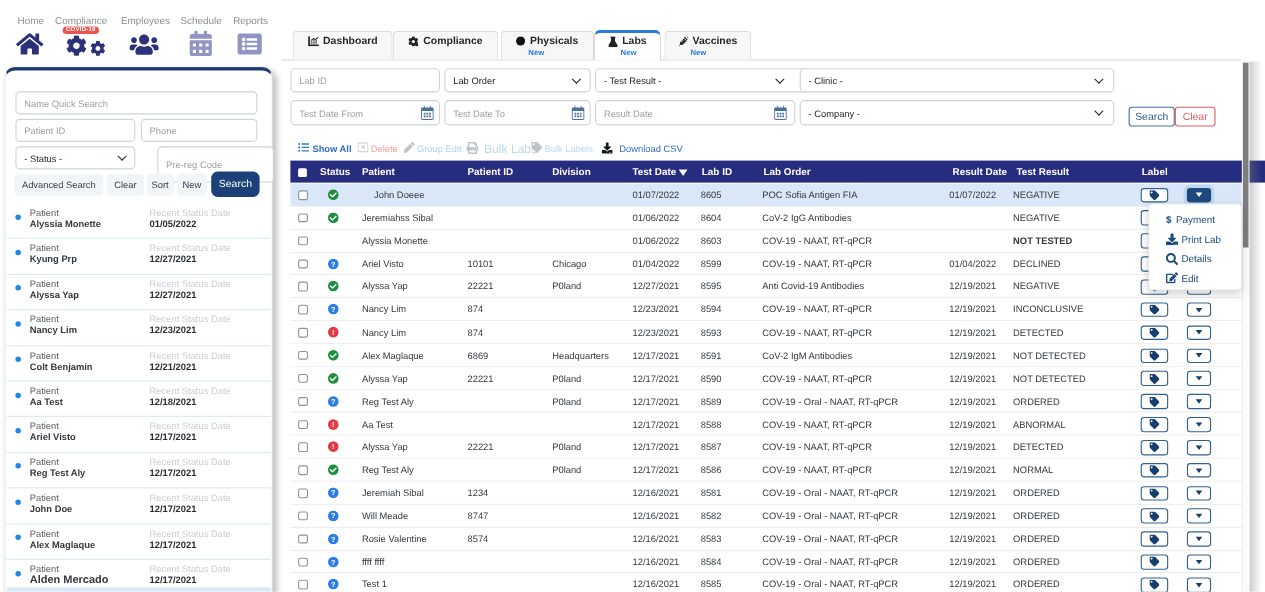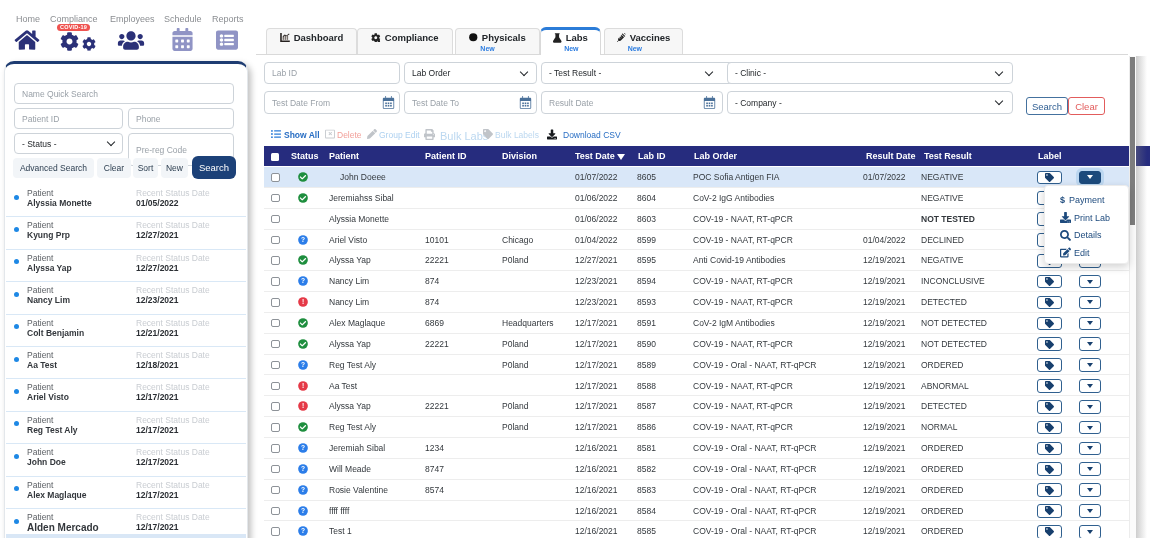--- a/index.html
+++ b/index.html
@@ -43,21 +43,21 @@
 <svg class="abs" style="left:215px;top:29px;" width="24" height="22" viewBox="0 0 512 512">
     <path fill="#9094c5" d="M464 480H48c-26.51 0-48-21.49-48-48V80c0-26.51 21.49-48 48-48h416c26.51 0 48 21.49 48 48v352c0 26.51-21.49 48-48 48zM128 120c-22.091 0-40 17.909-40 40s17.909 40 40 40 40-17.909 40-40-17.909-40-40-40zm0 96c-22.091 0-40 17.909-40 40s17.909 40 40 40 40-17.909 40-40-17.909-40-40-40zm0 96c-22.091 0-40 17.909-40 40s17.909 40 40 40 40-17.909 40-40-17.909-40-40-40zm288-136v-32c0-6.627-5.373-12-12-12H204c-6.627 0-12 5.373-12 12v32c0 6.627 5.373 12 12 12h200c6.627 0 12-5.373 12-12zm0 96v-32c0-6.627-5.373-12-12-12H204c-6.627 0-12 5.373-12 12v32c0 6.627 5.373 12 12 12h200c6.627 0 12-5.373 12-12zm0 96v-32c0-6.627-5.373-12-12-12H204c-6.627 0-12 5.373-12 12v32c0 6.627 5.373 12 12 12h200c6.627 0 12-5.373 12-12z"></path>
   </svg>
 
 <div class="abs" style="left:4px;top:61px;width:244px;height:486px;background:#fff;border:1px solid #e3e7eb;border-top:3px solid #1e3c72;border-radius:10px 10px 0 0;box-shadow:3px 3px 6px rgba(0,0,0,0.25);"></div>
 <input class="inp" style="left: 14px; top: 83px; width: 220px; height: 21px;" placeholder="Name Quick Search">
 <input class="inp" style="left: 14px; top: 108px; width: 109px; height: 21px;" placeholder="Patient ID">
 <input class="inp" style="left: 128px; top: 108px; width: 106px; height: 21px;" placeholder="Phone">
 <div class="sel" style="left:14px;top:133px;width:109px;height:21px;">- Status -</div>
 <div class="chev" style="left:108px;top:139px;"></div>
-<input class="inp" style="left: 128px; top: 133px; width: 106px; height: 33px;" placeholder="Pre-reg Code">
+<input class="inp" style="left: 143px; top: 133px; width: 106px; height: 33px;" placeholder="Pre-reg Code">
 <div class="chip" style="left:13px;top:158px;width:81px;height:20px;">Advanced Search</div>
 <div class="chip" style="left:97px;top:158px;width:34px;height:20px;">Clear</div>
 <div class="chip" style="left:133px;top:158px;width:25px;height:20px;">Sort</div>
 <div class="chip" style="left:161px;top:158px;width:27px;height:20px;">New</div>
 <div class="abs" style="left:192px;top:156px;width:44px;height:23px;background:#1c4178;border-radius:6px;color:#fff;font-size:9.5px;display:flex;align-items:center;justify-content:center;">Search</div>
 <div class="abs" style="left:6px;top:185.0px;width:240px;height:32.4px;border-bottom:1px solid #d9e8f6;"></div>
 <div class="abs" style="left:14px;top:194.5px;width:5px;height:5px;border-radius:50%;background:#1e88e5;"></div>
 <div class="abs" style="left:27px;top:188.0px;font-size:8.5px;color:#5a5e63;">Patient</div>
 <div class="abs" style="left:27px;top:198.0px;font-size:8.5px;font-weight:bold;color:#33373c;">Alyssia Monette</div>
 <div class="abs" style="left:136px;top:188.0px;font-size:8.5px;color:#c9cdd2;">Recent Status Date</div>

